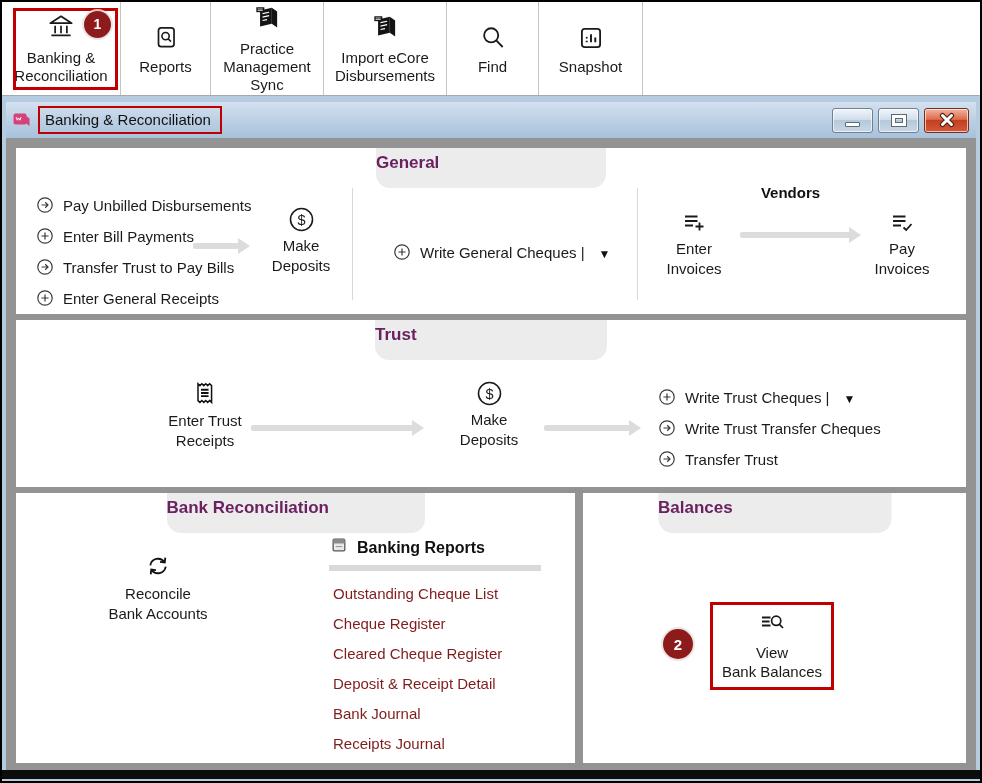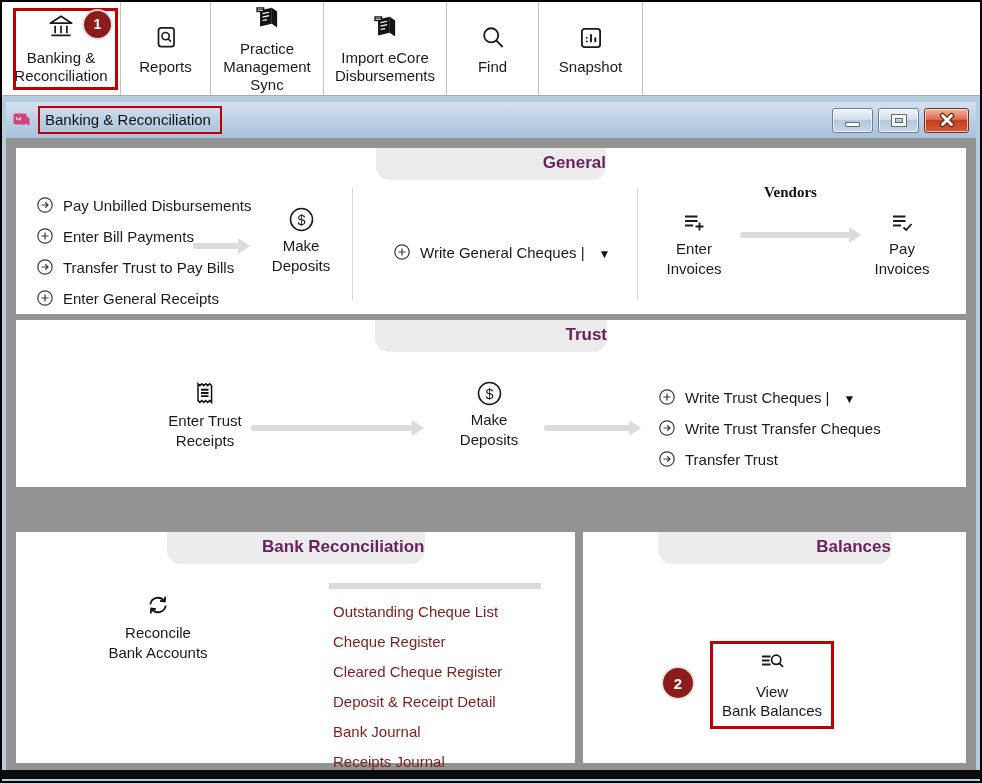--- a/index.html
+++ b/index.html
@@ -42,28 +42,28 @@
   .gl-min { width: 15px; height: 5px; background: #fff; border: 1px solid #5c6a76; border-radius: 1px; margin-top: 8px; }
   .gl-max { width: 14px; height: 11px; border: 3px solid #fff; outline: 1px solid #5c6a76; box-shadow: inset 0 0 0 1px #5c6a76; }
   .gl-close { width: 16px; height: 16px; display: block; }
 
   
   .content { flex: 1; min-height: 0; background: #939393; padding: 10px 10px 7px 10px;
              display: flex; flex-direction: column; gap: 6px; }
   .panel { background: #fff; position: relative; }
   .panel-general { height: 166px; flex: none; }
   .panel-trust { height: 167px; flex: none; }
-  .bottom-row { flex: 1; display: flex; gap: 8px; min-height: 0; margin-top: 39px; }
+  .bottom-row { flex: 1; display: flex; gap: 8px; min-height: 0; }
   .panel-bankrec { width: 559px; flex: none; }
   .panel-balances { flex: 1; }
   .blackbar { flex: none; height: 9px; background: #0c0c0c; margin: 0 -4px; }
 
   .pill { position: absolute; top: 0; left: 50%; transform: translateX(-50%);
-          background: #ececec; border-radius: 0 0 14px 14px; text-align: right;
-          font-weight: bold; font-size: 17px; color: #6b2160; padding: 5px 0 7px; }
+          background: #ececec; border-radius: 0 0 14px 14px; text-align: left;
+          font-weight: bold; font-size: 17px; color: #6b2160; padding: 5px 0 15px; }
 
   .action-row { display: flex; align-items: flex-end; gap: 9px; font-size: 15px;
                 color: #1a1a1a; margin-bottom: 11px; height: 20px; white-space: nowrap; cursor: pointer; }
   .action-row .sic { flex: none; display: flex; }
   .dd-arrow { font-size: 12px; margin-left: 5px; color: #111; }
 
   .icon-block { position: absolute; text-align: center; font-size: 15px; color: #1a1a1a;
                 line-height: 1.3; cursor: pointer; }
   .icon-block .big-ic { display: flex; justify-content: center; margin-bottom: 3px; }
   .icon-block span { display: block; }
@@ -262,21 +262,21 @@
                 <circle cx="9" cy="9" r="7.2" fill="none" stroke="#3a3a3a" stroke-width="1.2"></circle>
                 <path d="M9 5.4 V12.6 M5.4 9 H12.6" stroke="#3a3a3a" stroke-width="1.2"></path>
               </svg>
             </span>
           <span>Write General Cheques |</span>
           <span class="dd-arrow">▼</span>
         </div>
 
         <div class="vdivider" style="left:621px"></div>
 
-        <div class="col-header" style="left:621px; right:22px; top:36px;font-family:Liberation Serif, serif;">Vendors</div>
+        <div class="col-header" style="left:621px; right:22px; top:36px;">Vendors</div>
 
         <div class="icon-block" style="left:645px; top:62px; width:66px;">
           <span class="big-ic">
               <svg width="26" height="26" viewBox="0 0 26 26">
                 <path d="M4 6.5 H16.5 M4 11 H16.5 M4 15.5 H12" stroke="#1a1a1a" stroke-width="1.8"></path>
                 <path d="M18.5 12.5 V20.5 M14.5 16.5 H22.5" stroke="#1a1a1a" stroke-width="1.8"></path>
               </svg>
             </span>
           <span>Enter</span>
           <span>Invoices</span>
@@ -369,20 +369,28 @@
                   <path d="M20 10.4 A7.3 7.3 0 0 0 6.8 13.4" fill="none" stroke="#111" stroke-width="1.7"></path>
                   <path d="M20.8 6.2 L20.3 10.7 L15.9 10.2" fill="none" stroke="#111" stroke-width="1.7"></path>
                   <path d="M7.2 21.8 L7.7 17.3 L12.1 17.8" fill="none" stroke="#111" stroke-width="1.7"></path>
                 </svg>
               </span>
             <span>Reconcile</span>
             <span>Bank Accounts</span>
           </div>
 
           <div class="reports-col">
+            <div class="reports-head">
+              <span><svg width="17" height="17" viewBox="0 0 16 16">
+                    <rect x="2" y="2" width="11" height="11" rx="1.2" fill="#e8e8e8" stroke="#555" stroke-width="1.2"></rect>
+                    <rect x="2" y="2" width="11" height="4" rx="1.2" fill="#8a8a8a"></rect>
+                    <path d="M4.5 9 H10.5" stroke="#999" stroke-width="1"></path>
+                  </svg></span>
+              <span>Banking Reports</span>
+            </div>
             <div class="reports-bar"></div>
             <div class="report-item">Outstanding Cheque List</div>
             <div class="report-item">Cheque Register</div>
             <div class="report-item">Cleared Cheque Register</div>
             <div class="report-item">Deposit &amp; Receipt Detail</div>
             <div class="report-item">Bank Journal</div>
             <div class="report-item">Receipts Journal</div>
           </div>
         </div>
 

